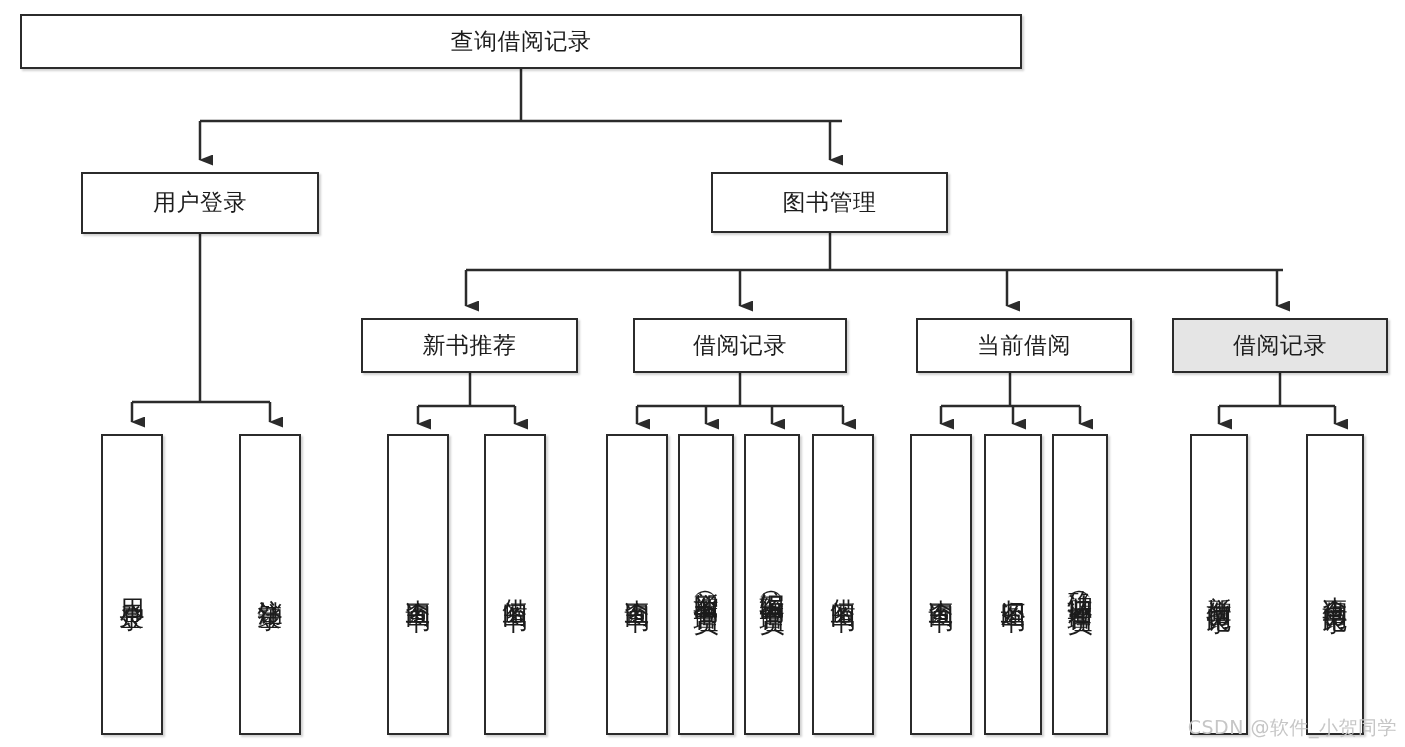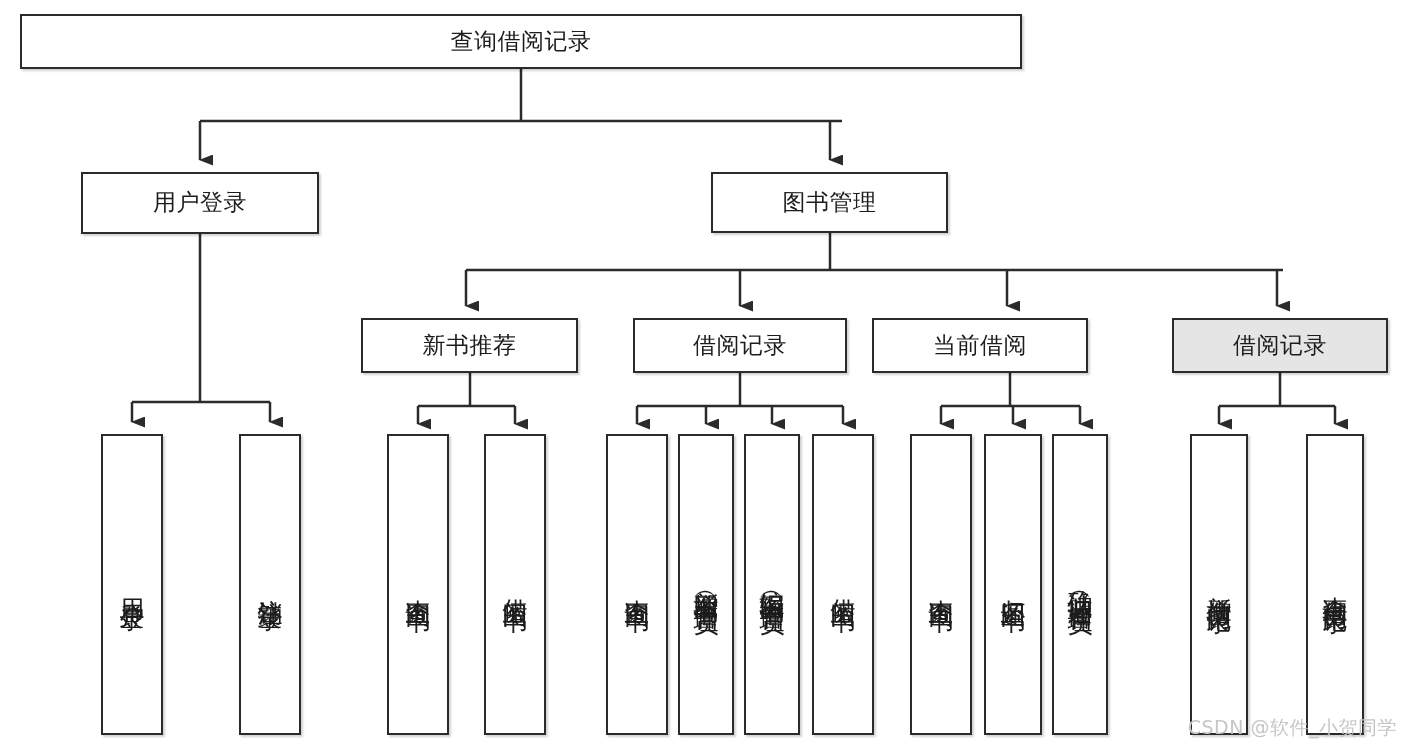--- a/index.html
+++ b/index.html
@@ -133,21 +133,21 @@
   <div class="node horizontal" style="left: 361px; top: 318px; width: 217px; height: 55px; border-color: rgb(43, 43, 43); background: rgb(255, 255, 255);">
     <span class="label" style="color: rgb(28, 28, 28);">新书推荐</span>
   </div>
 
   <div class="node horizontal" style="left: 711px; top: 172px; width: 237px; height: 61px; border-color: rgb(43, 43, 43); background: rgb(255, 255, 255);">
     <span class="label" style="color: rgb(28, 28, 28);">图书管理</span>
   </div>
   <div class="node horizontal" style="left: 633px; top: 318px; width: 214px; height: 55px; border-color: rgb(43, 43, 43); background: rgb(255, 255, 255);">
     <span class="label" style="color: rgb(28, 28, 28);">借阅记录</span>
   </div>
-  <div class="node horizontal" style="left: 872px; top: 318px; width: 216px; height: 55px; border-color: rgb(43, 43, 43); background: rgb(255, 255, 255);">
+  <div class="node horizontal" style="left: 916px; top: 318px; width: 216px; height: 55px; border-color: rgb(43, 43, 43); background: rgb(255, 255, 255);">
     <span class="label" style="color: rgb(28, 28, 28);">当前借阅</span>
   </div>
   <div class="node horizontal" style="left: 1172px; top: 318px; width: 216px; height: 55px; border-color: rgb(43, 43, 43); background: #e5e5e5;">
     <span class="label" style="color: rgb(28, 28, 28);">借阅记录</span>
   </div>
 
   <div class="node vertical" style="left: 101px; top: 434px; width: 62px; height: 301px; border-color: rgb(43, 43, 43); background: rgb(255, 255, 255);">
     <span class="label" style="color: rgb(28, 28, 28);">用户登录</span>
   </div>
   <div class="node vertical" style="left: 239px; top: 434px; width: 62px; height: 301px; border-color: rgb(43, 43, 43); background: rgb(255, 255, 255);">

